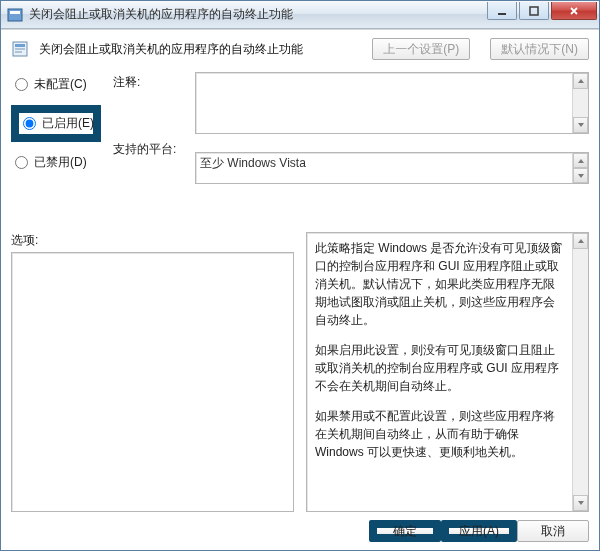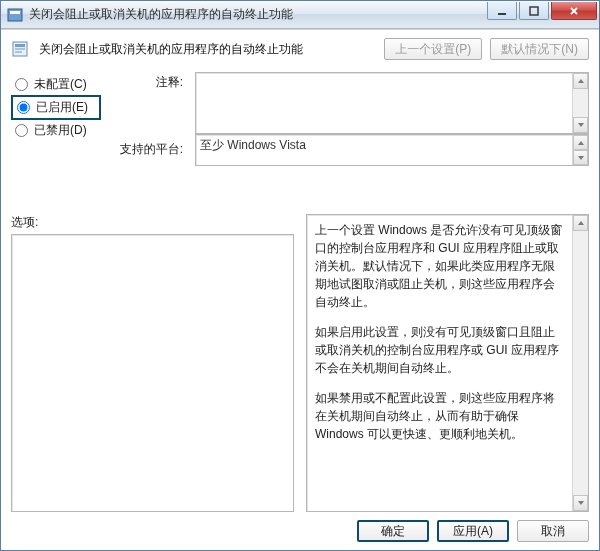--- a/index.html
+++ b/index.html
@@ -79,21 +79,21 @@
     width: 20px; height: 20px;
     margin-right: 8px;
   }
   .header-row .policy-title {
     flex: 1;
     color: #111;
     font-size: 12px;
   }
   .nav-buttons {
     display: flex;
-    gap: 8px;
+    gap: 20px;
   }
   .btn {
     height: 22px;
     min-width: 80px;
     padding: 0 10px;
     font-size: 12px;
     font-family: inherit;
     background: linear-gradient(to bottom, #fdfdfd, #ececec);
     border: 1px solid #adadad;
     border-radius: 2px;
@@ -105,50 +105,52 @@
   .btn.disabled { color: #9a9a9a; }
   
   .config-row {
     margin-top: 12px;
     display: flex;
     gap: 12px;
   }
   .radio-col {
     display: flex;
     flex-direction: column;
+    gap: 10px;
     width: 90px;
     padding-top: 2px;
   }
   .radio-line {
     display: flex;
     align-items: center;
     gap: 4px;
     color: #222;
     white-space: nowrap;
     padding: 2px 4px;
   }
   .radio-line input[type=radio] {
     margin: 0 2px 0 0;
   }
   .highlight {
-    border: 2px solid #0c4a6e;
+    border: 8px solid #0c4a6e;
   }
   .labels-col {
     width: 70px;
     display: flex;
     flex-direction: column;
     gap: 50px;
     padding-top: 2px;
-    align-items: flex-end;
+    align-items: flex-start;
     color: #222;
   }
   .fields-col {
     flex: 1;
     display: flex;
     flex-direction: column;
+    gap: 18px;
   }
   .sunken {
     border: 1px solid #b7b7b7;
     box-shadow: inset 1px 1px 0 #e4e4e4;
   }
   .textarea-wrap {
     position: relative;
     height: 62px;
     display: flex;
     background: #fff;
@@ -217,21 +219,20 @@
     line-height: 1.5;
     color: #222;
     overflow: hidden;
   }
   .pane .text p { margin: 0 0 12px 0; }
   
   .footer {
     margin-top: 8px;
     display: flex;
     justify-content: flex-end;
-    gap: 8px;
     align-items: center;
   }
   .footer .btn { min-width: 72px; }
 </style>
 </head>
 <body>
 
 <div class="window">
 
   <div class="titlebar">
@@ -337,21 +338,21 @@
     <div class="lower">
       <div class="pane-col">
         <div class="pane-label">选项:</div>
         <div class="pane sunken">
           <div class="text"></div>
         </div>
       </div>
       <div class="pane-col">
         <div class="pane sunken">
           <div class="text">
-            <p>上一个设置 Windows 是否允许没有可见顶级窗口的控制台应用程序和 GUI 应用程序阻止或取消关机。默认情况下，如果此类应用程序无限期地试图取消或阻止关机，则这些应用程序会自动终止。</p>
+            <p>此策略指定 Windows 是否允许没有可见顶级窗口的控制台应用程序和 GUI 应用程序阻止或取消关机。默认情况下，如果此类应用程序无限期地试图取消或阻止关机，则这些应用程序会自动终止。</p>
             <p>如果启用此设置，则没有可见顶级窗口且阻止或取消关机的控制台应用程序或 GUI 应用程序不会在关机期间自动终止。</p>
             <p>如果禁用或不配置此设置，则这些应用程序将在关机期间自动终止，从而有助于确保 Windows 可以更快速、更顺利地关机。</p>
           </div>
           <div class="fake-scroll">
             <div class="scroll-btn">
                 <svg width="8" height="8" viewBox="0 0 8 8">
                   <path d="M1 6 L4 2 L7 6 Z" fill="#7a7a7a"></path>
                 </svg>
               </div>
             <div class="scroll-btn">

